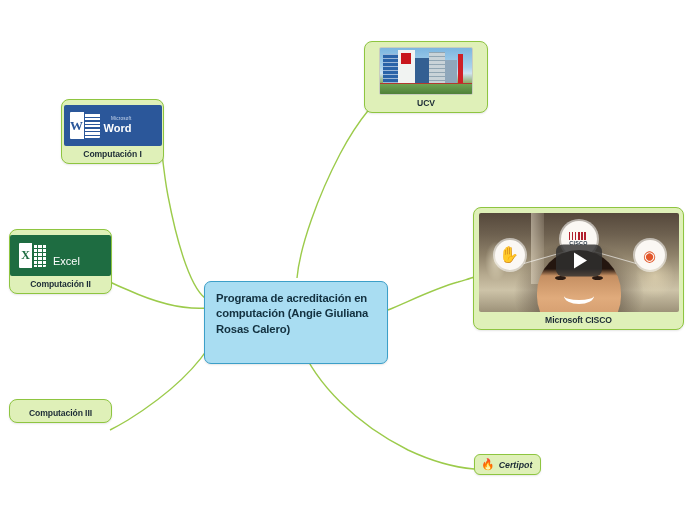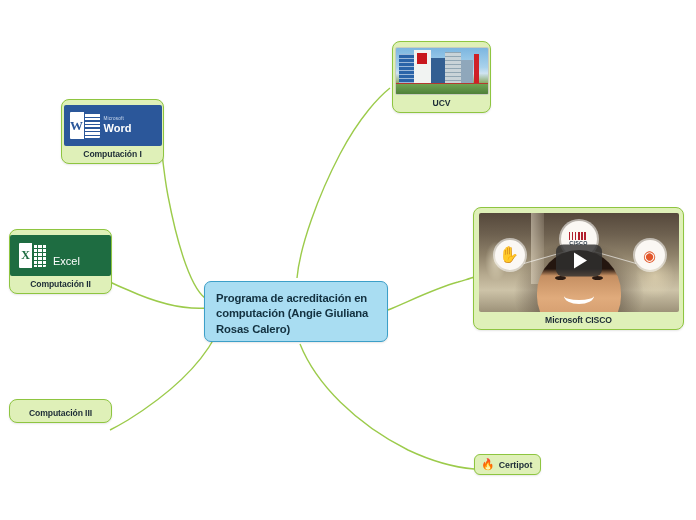--- a/index.html
+++ b/index.html
@@ -31,21 +31,21 @@
   .node {
     position: absolute;
     box-sizing: border-box;
   }
 
   
   .central {
     background: #a9ddf2;
     border: 1.5px solid #3c9fc8;
     border-radius: 7px;
-    padding: 9px 11px 4px 11px;
+    padding: 9px 11px 26px 11px;
     box-shadow: 0 1px 2px rgba(0,0,0,.10);
   }
   .central .txt {
     font-size: 11.3px;
     font-weight: bold;
     line-height: 1.36;
     color: #12303f;
     letter-spacing: -0.15px;
   }
 
@@ -107,21 +107,21 @@
     font-family: "Liberation Serif", serif;
   }
   .ms-doc .lines {
     position: absolute;
     left: 15px; top: 1px;
     width: 15px; height: 25px;
     background: #ffffff;
     border-radius: 0 1px 1px 0;
     background-image: repeating-linear-gradient(to bottom, #2b579a 0 1.5px, #ffffff 1.5px 3.6px);
   }
-  .word-txt { line-height: 1; }
+  .word-txt { line-height: 1; text-align: right; }
   .word-txt .ms { font-size: 4.6px; color: #cfdcf0; letter-spacing: .2px; display:block; margin-bottom:1px;}
   .word-txt .wd { font-size: 11px; font-weight: bold; color: #ffffff; display:block;}
 
   
   .excel-thumb {
     background: #1e6c41;
     display: flex;
     align-items: center;
     justify-content: flex-start;
     padding-left: 9px;
@@ -288,20 +288,21 @@
   .certipot .flame {
     font-size: 11px;
     line-height: 1;
     color: #f0a03c;
   }
   .certipot .label {
     font-size: 8.8px;
     font-weight: bold;
     color: #1c2b36;
     white-space: nowrap;
+    font-style: italic;
   }
 </style>
 </head>
 <body>
 
 <div id="canvas">
 
   <svg id="edges" viewBox="0 0 696 520" xmlns="http://www.w3.org/2000/svg">
     <g fill="none" stroke="#9ccb4b" stroke-width="1.4">
       <path d="M 208,300 C 192,292 178,248 168,196 C 163,170 162,148 160,138"></path>
@@ -343,21 +344,21 @@
       </div>
       <div class="excel-txt">Excel</div>
     </div>
     <div class="label">Computación II</div>
   </div>
 
   <div class="node leaf" style="left:9px; top:399px; width:103px;">
     <div class="label">Computación III</div>
   </div>
 
-  <div class="node leaf" style="left:392px; top:41px; width:99px;">
+  <div class="node leaf" style="left:364px; top:41px; width:124px;">
     <div class="thumb ucv-thumb" style="width:92px; height:46px;">
       <i class="b1"></i>
       <i class="b1b"></i>
       <i class="b2"></i>
       <i class="b2r"></i>
       <i class="b3"></i>
       <i class="b4"></i>
       <i class="b4b"></i>
       <i class="b5"></i>
       <i class="flag"></i>

